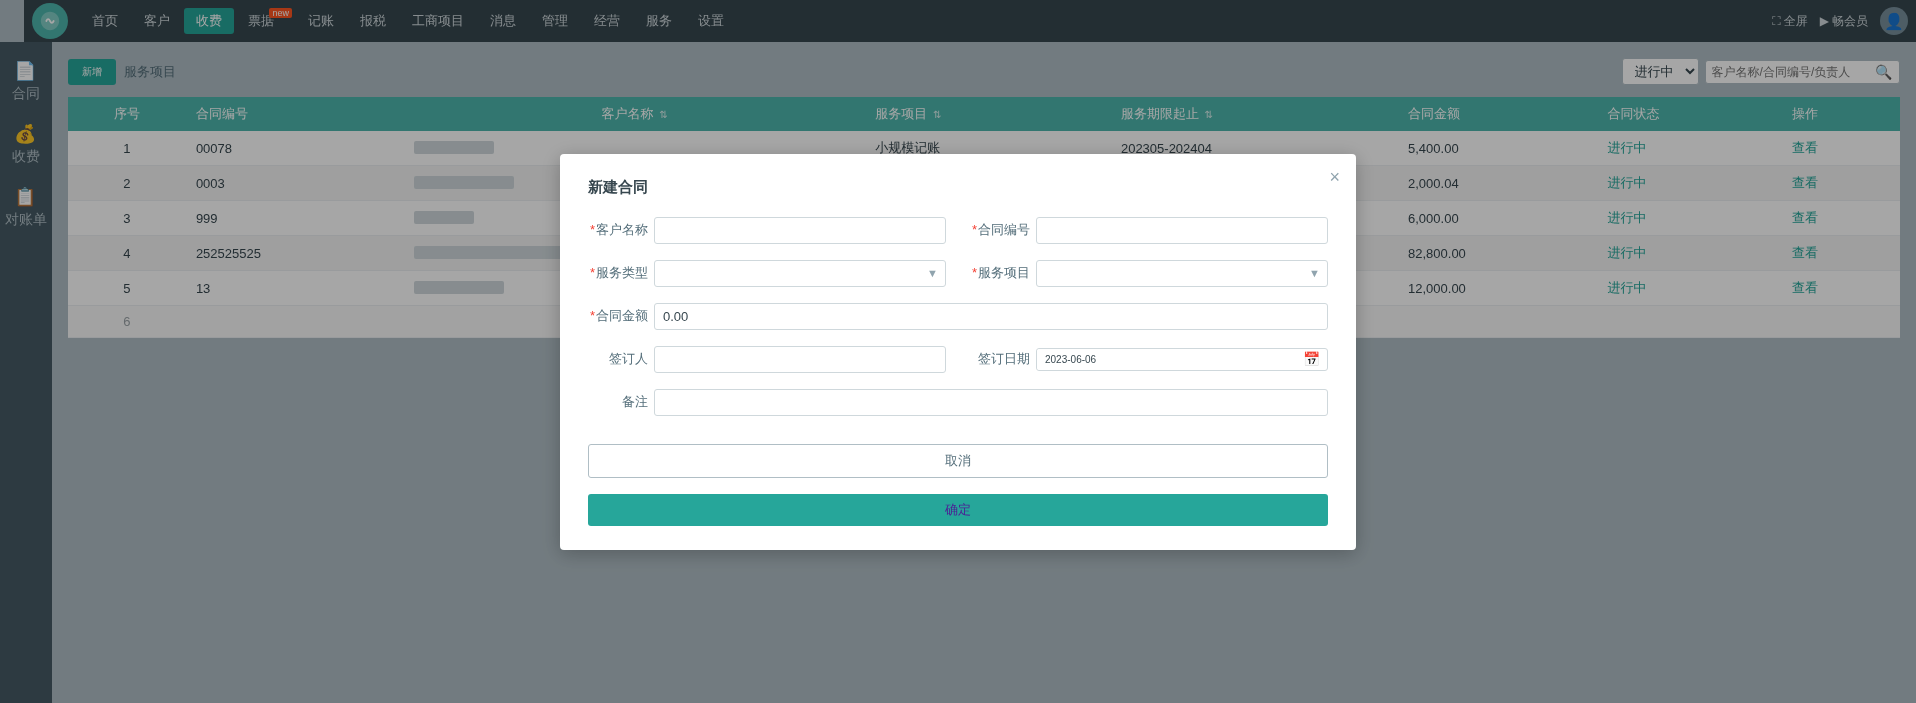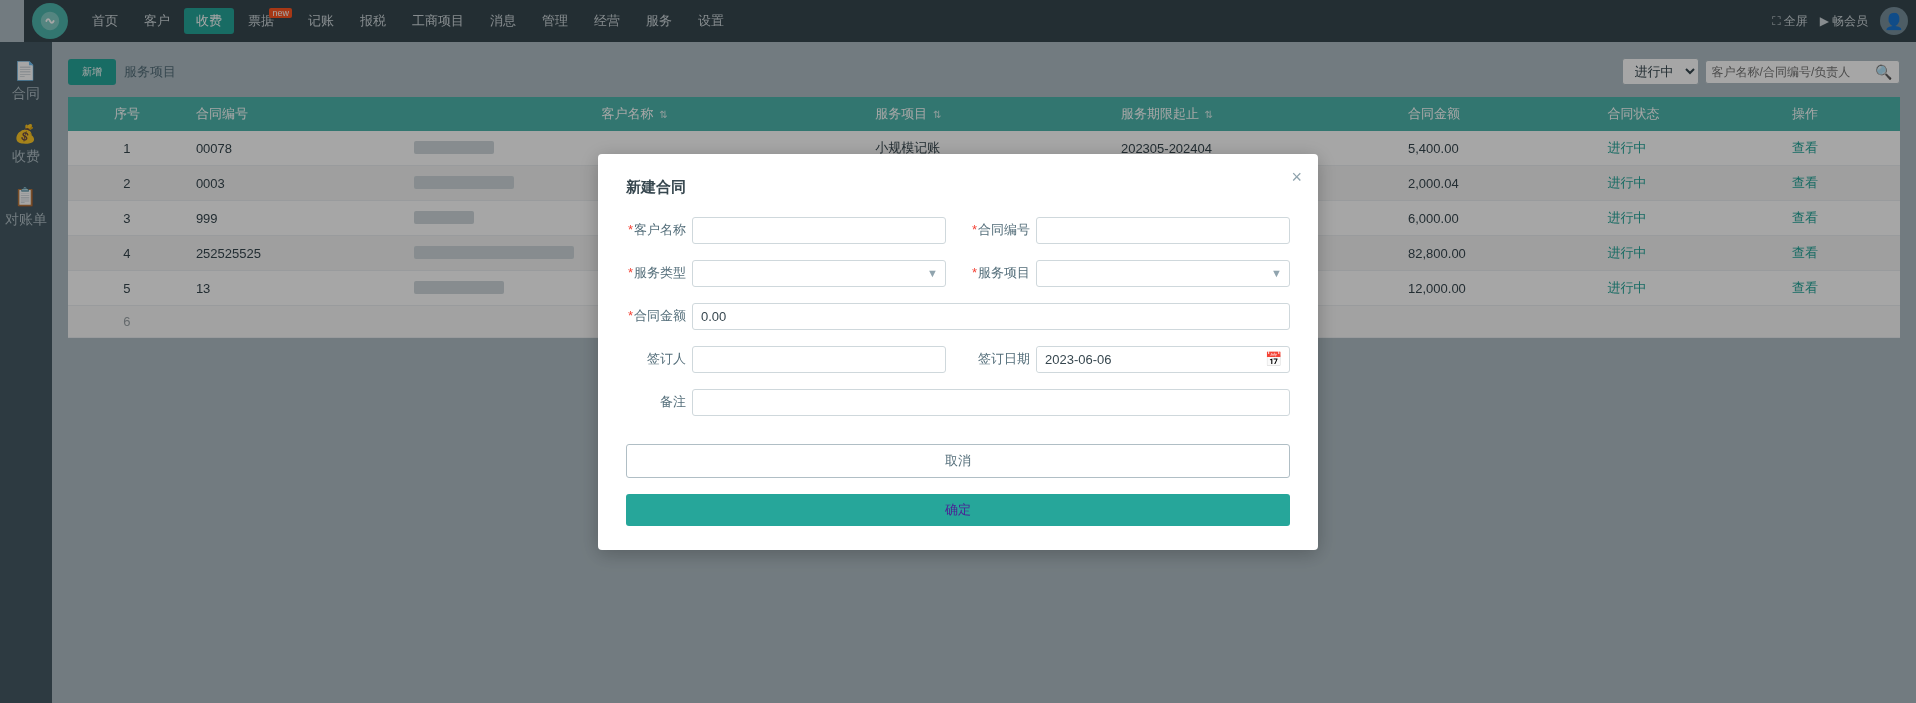--- a/index.html
+++ b/index.html
@@ -190,21 +190,21 @@
       top: 0; left: 0; right: 0; bottom: 0;
       background: rgba(0,0,0,0.35);
       z-index: 200;
       display: flex; align-items: center; justify-content: center;
     }
 
     
     .dialog {
       background: #fff;
       border-radius: 4px;
-      width: 720px;
+      width: 796px;
       padding: 24px 28px;
       position: relative;
       box-shadow: 0 4px 20px rgba(0,0,0,0.25);
     }
     .dialog-title {
       font-size: 15px;
       font-weight: bold;
       color: #37474f;
       margin-bottom: 20px;
     }
@@ -287,21 +287,21 @@
       font-size: 13px;
     }
     .date-field-wrap {
       flex: 1;
       display: flex; align-items: center;
       border: 1px solid #cfd8dc;
       border-radius: 3px;
       background: #fff;
     }
     .date-field-wrap input[type="text"] {
-      flex: 1; border: none; padding: 5px 8px; font-size: 13px; color: #37474f; outline: none;
+      flex: 1; border: none; padding: 5px 8px; font-size: 10px; color: #37474f; outline: none;
     }
     .date-icon { color: #90a4ae; padding-right: 6px; font-size: 14px; cursor: pointer; }
   </style>
 </head>
 <body>
 
 <nav class="top-nav">
   <div class="logo">
     <svg viewBox="0 0 24 24" fill="none">
       <path d="M12 2C6.5 2 2 6.5 2 12s4.5 10 10 10 10-4.5 10-10S17.5 2 12 2z" fill="#fff" opacity="0.3"></path>

